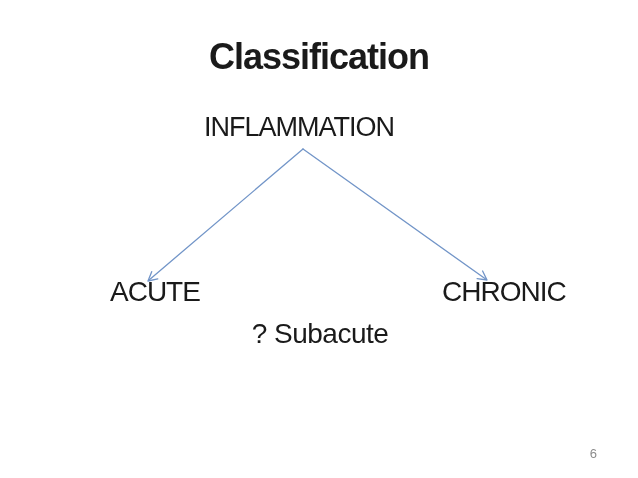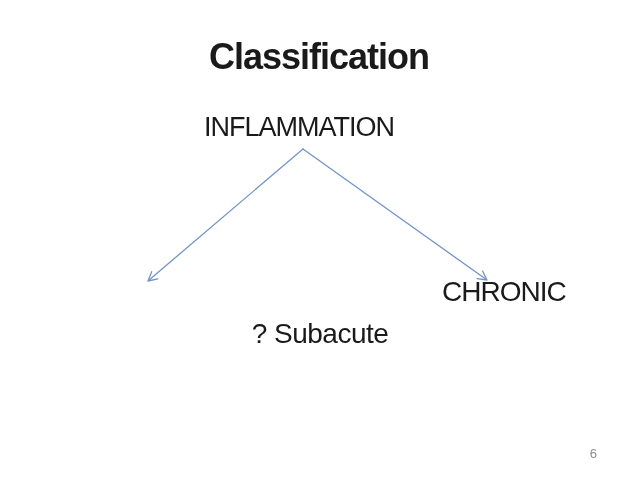--- a/index.html
+++ b/index.html
@@ -100,20 +100,21 @@
     <g>
       <path class="arrow" d="M303,149 L148.8,280.2"></path>
       <path class="arrow" d="M157.8,278.8 L148,281 L151.7,271.7"></path>
     </g>
     <g>
       <path class="arrow" d="M303,149 L486,279.3"></path>
       <path class="arrow" d="M482.6,271 L487,280 L477.1,278.7"></path>
     </g>
   </svg>
 
+  <div class="node left">ACUTE</div>
 
   <div class="node right">CHRONIC</div>
 
   <div class="node center">? Subacute</div>
 
   <div class="pagenum">6</div>
 
 </div>
 
 </body></html>

